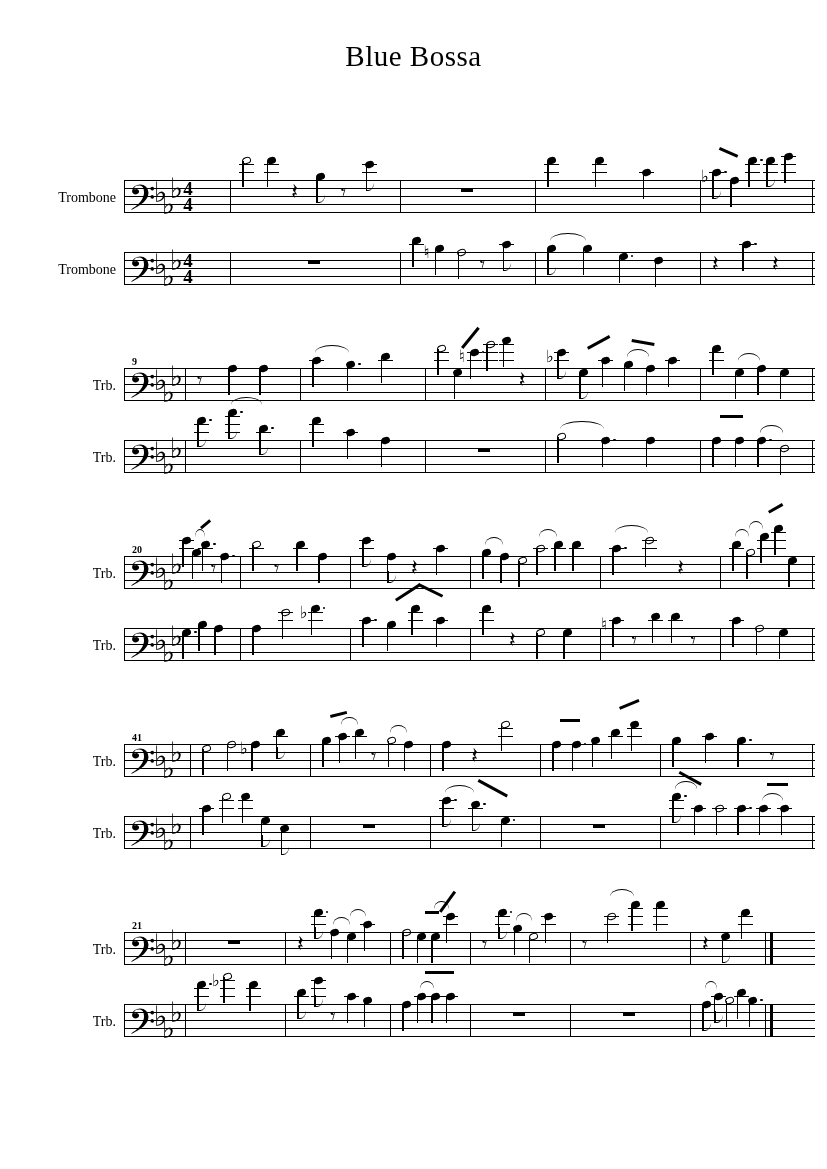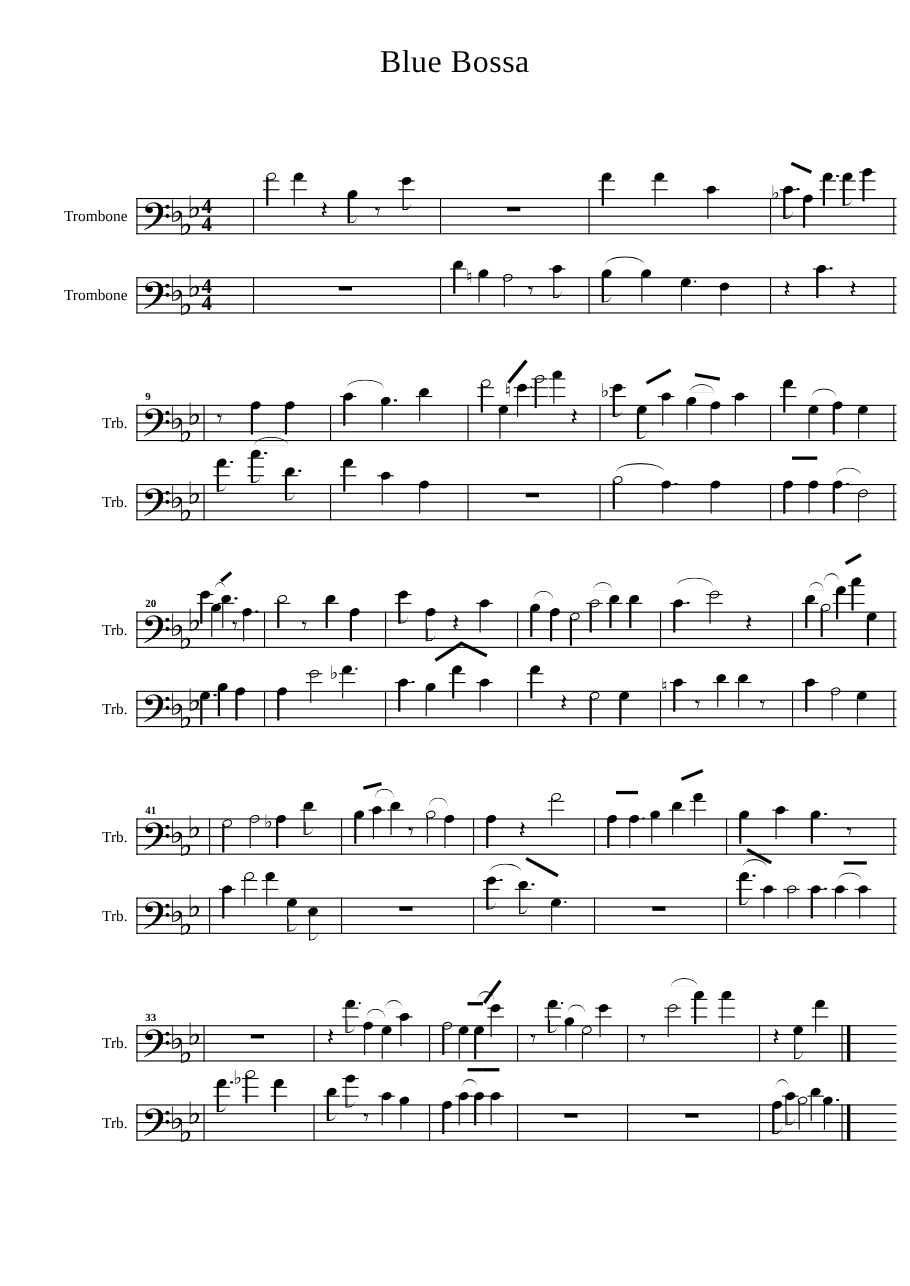--- a/index.html
+++ b/index.html
@@ -855,21 +855,21 @@
             <div class="ln"></div>
             <div class="ln"></div>
             <div class="ln"></div>
             <div class="ln"></div>
           </div>
           <div class="instr-label" style="left: 20px; width: 96px; top: 10px;">Trb.</div>
           <div class="clef" style="left: 128px; top: 22px;">𝄢</div>
           <div class="keysig" style="left: 154px; top: 13px;">♭</div>
           <div class="keysig" style="left: 162px; top: 25px;">♭</div>
           <div class="keysig" style="left: 170px; top: 9px;">♭</div>
-          <div class="measure-num" style="left: 132px; top: -12px;">33</div>
+          <div class="measure-num" style="left: 132px; top: -12px;">21</div>
           <div class="barline" style="left: 124px;"></div>
           <div class="barline" style="left: 185px;"></div>
           <div class="barline" style="left: 285px;"></div>
           <div class="barline" style="left: 390px;"></div>
           <div class="barline" style="left: 470px;"></div>
           <div class="barline" style="left: 570px;"></div>
           <div class="barline" style="left: 690px;"></div>
           <div class="barline thick" style="left: 770px;"></div>
           <div class="barline" style="left: 765px;"></div>
           <div class="rest-whole" style="left: 228px; top: 8px;"></div>

